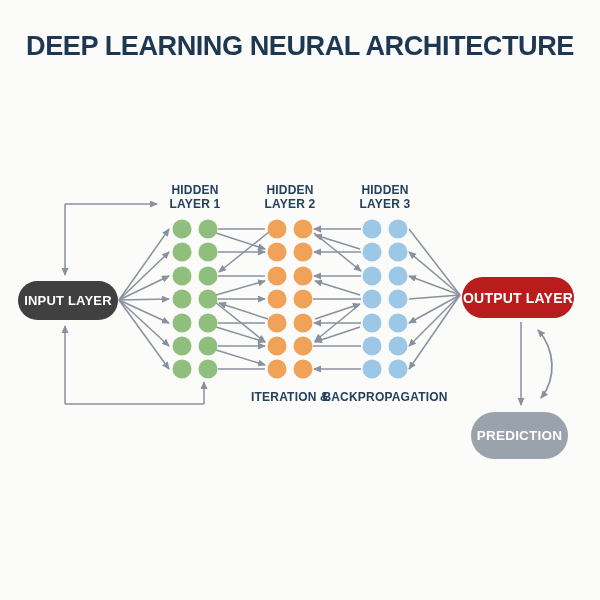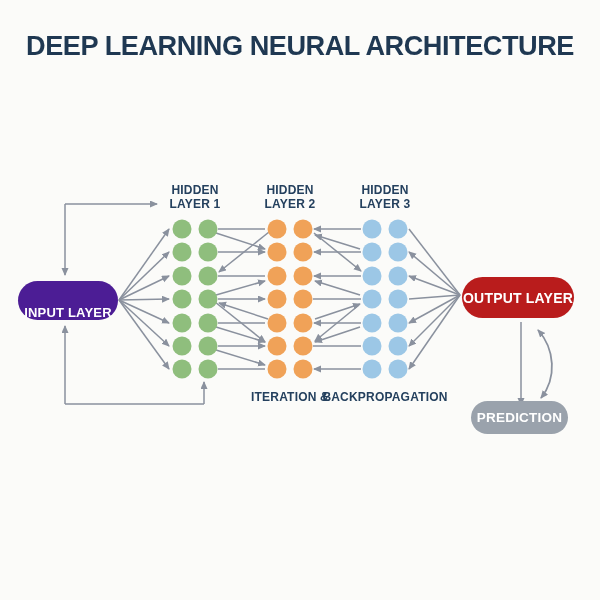--- a/index.html
+++ b/index.html
@@ -24,21 +24,21 @@
   .pill{
     position:absolute;
     display:flex;align-items:center;justify-content:center;
     color:#ffffff;font-weight:bold;
     border-radius:999px;
     white-space:nowrap;
     letter-spacing:0.2px;
   }
   .pill-input{left:18px;top:281px;width:100px;height:39px;font-size:13px;}
   .pill-output{left:462px;top:277px;width:112px;height:41px;font-size:14px;}
-  .pill-prediction{left:471px;top:401px;width:97px;height:33px;font-size:13.5px;}
+  .pill-prediction{left:471px;top:412px;width:97px;height:47px;font-size:13.5px;}
   .layer-label{
     position:absolute;top:183px;width:100px;
     text-align:center;
     font-size:12px;font-weight:bold;line-height:14px;
     color:#24405e;letter-spacing:0.2px;
   }
   .layer-label-1{left:145px;}
   .layer-label-2{left:240px;}
   .layer-label-3{left:335px;}
   .caption{
@@ -152,21 +152,21 @@
       <circle cx="372" cy="369" r="9.5" fill="#9cc7e6"></circle>
       <circle cx="398" cy="229" r="9.5" fill="#9cc7e6"></circle>
       <circle cx="398" cy="252" r="9.5" fill="#9cc7e6"></circle>
       <circle cx="398" cy="276" r="9.5" fill="#9cc7e6"></circle>
       <circle cx="398" cy="299" r="9.5" fill="#9cc7e6"></circle>
       <circle cx="398" cy="323" r="9.5" fill="#9cc7e6"></circle>
       <circle cx="398" cy="346" r="9.5" fill="#9cc7e6"></circle>
       <circle cx="398" cy="369" r="9.5" fill="#9cc7e6"></circle>
     </svg>
 
-  <div class="pill pill-input" style="background: #4c1d95; align-items: flex-end;">
+  <div class="pill pill-input" style="background: #404040;">
     <span>INPUT LAYER</span>
   </div>
 
   <div class="pill pill-output" style="background: #b91c1c;">
     <span>OUTPUT LAYER</span>
   </div>
 
   <div class="pill pill-prediction" style="background: rgb(154, 162, 172);">
     <span>PREDICTION</span>
   </div>

